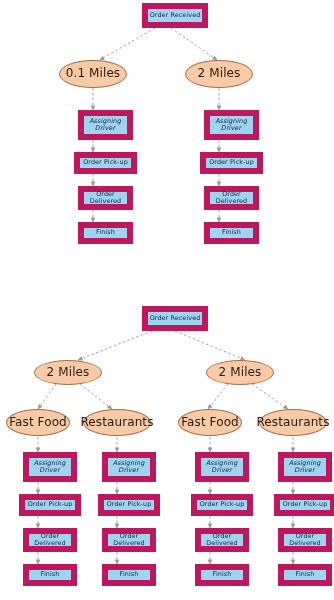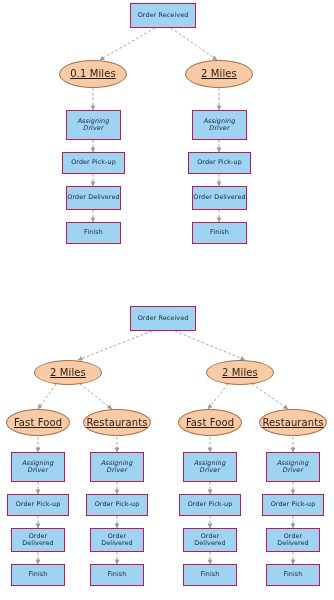--- a/index.html
+++ b/index.html
@@ -6,26 +6,26 @@
   body{
     width:334px;height:600px;background:#ffffff;
     font-family:"DejaVu Sans","Liberation Sans",sans-serif;
     overflow:hidden;position:relative;
   }
   #stage{position:absolute;left:0;top:0;width:334px;height:600px;}
   svg.edges{position:absolute;left:0;top:0;width:334px;height:600px;pointer-events:none;}
   .node{position:absolute;box-sizing:border-box;display:flex;align-items:center;justify-content:center;text-align:center;}
   .node .lbl{display:block;line-height:1.12;letter-spacing:.1px;}
   .box{
-    background:#9fd3f2;border:1px solid #be185d;
-    color:#16263a;font-size:6.4px;
+    background:#9fd3f2;border:6px solid #be185d;
+    color:#16263a;font-size:6.4px;margin-left:12px;
   }
   .ellipse{
     background:#f8cba6;border:1px solid #a3714b;border-radius:50%;
-    color:#2b1b0e;font-size:10px;text-decoration:underline;
+    color:#2b1b0e;font-size:12px;
   }
   .ital{font-style:italic;}
 </style>
 </head>
 <body>
 
 <div id="stage">
 
   <svg class="edges" viewBox="0 0 334 600">
     <defs>

